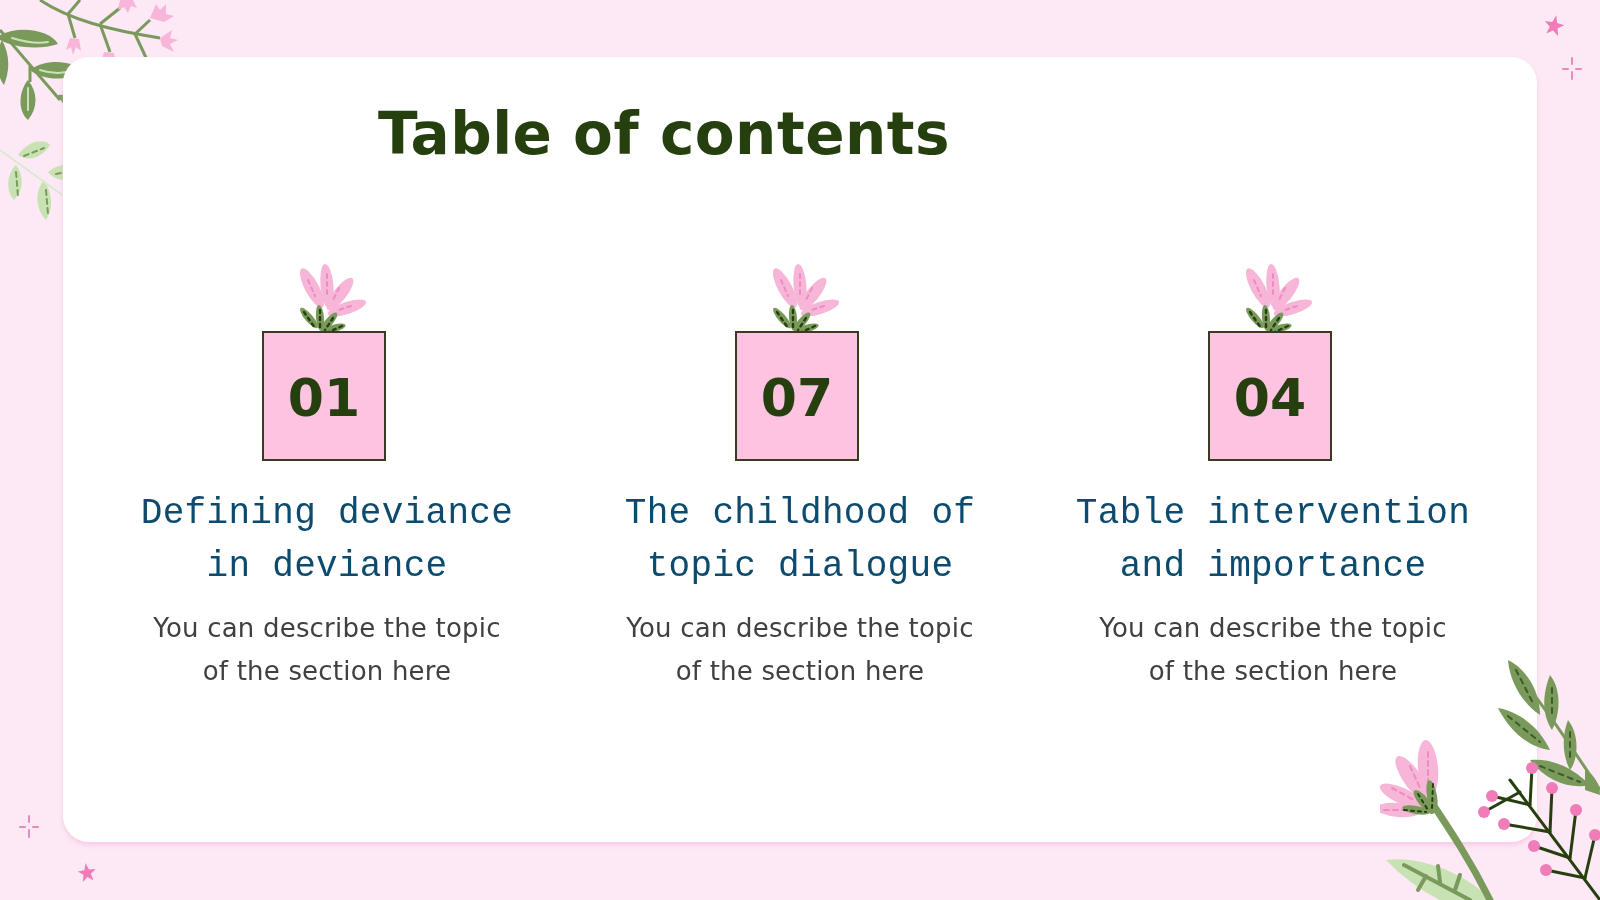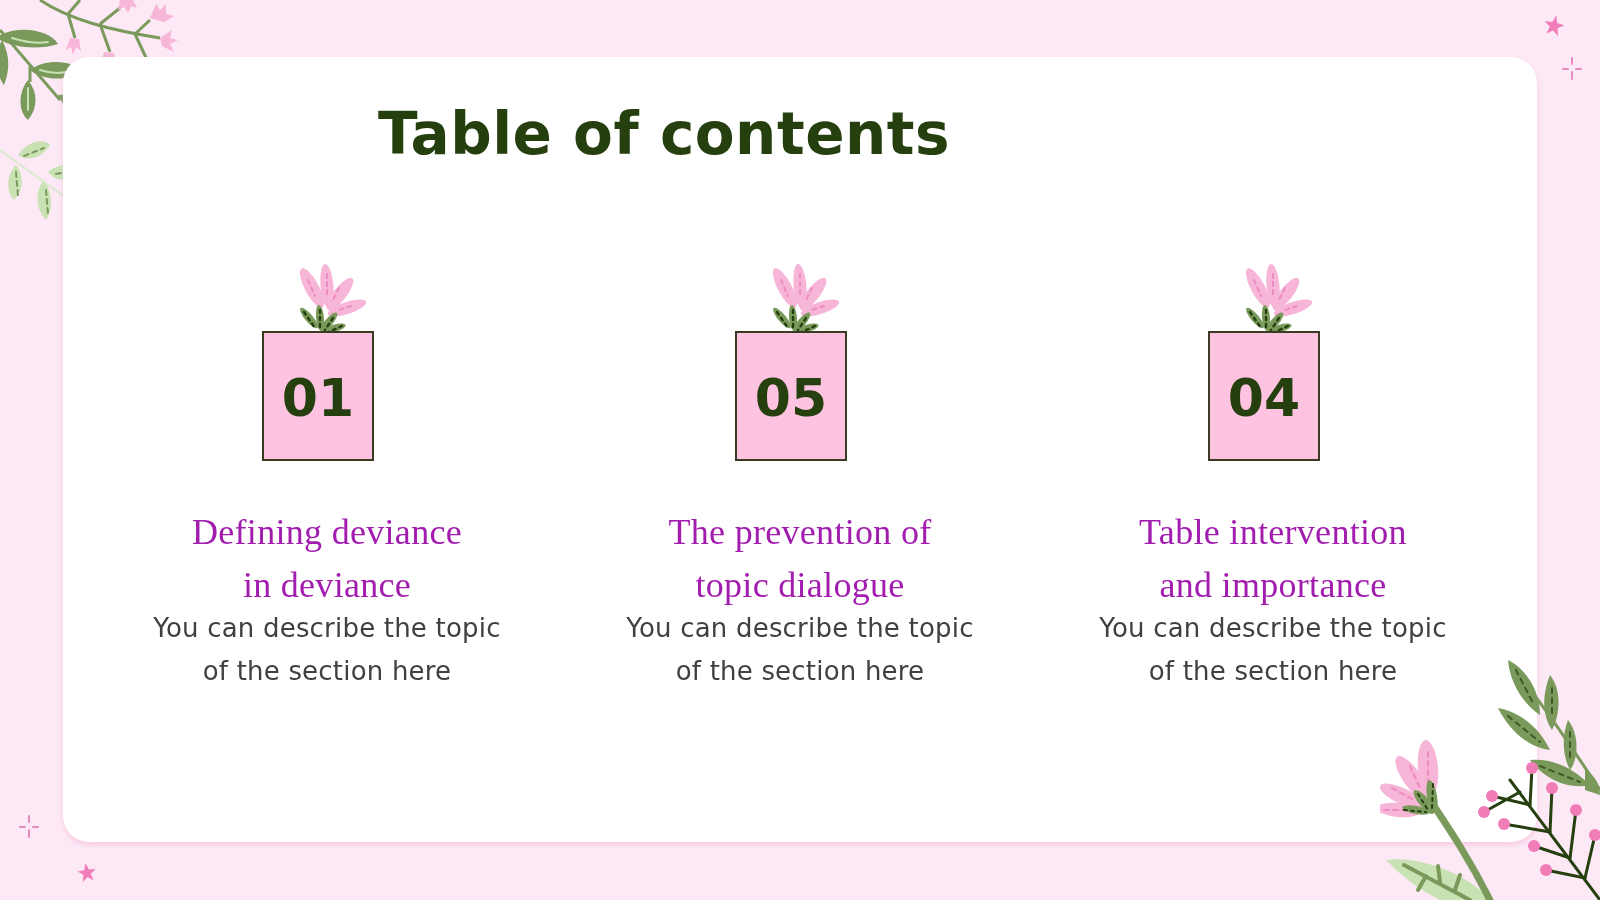--- a/index.html
+++ b/index.html
@@ -35,36 +35,36 @@
       text-align: center;
     }
     .section .flower {
       position: absolute;
       left: 170px; top: 0;
       width: 90px; height: 72px;
     }
     .section .numbox {
       position: absolute;
       left: 145px; top: 69px;
-      width: 112px; height: 130px;
+      width: 124px; height: 130px;
       background: #fdc3e1;
       border: 2px solid #3b3a22;
       display: flex; align-items: center; justify-content: center;
       font-weight: bold;
       font-size: 52px;
       color: #263f0f;
       padding-top: 4px;
     }
     .section .heading {
       position: absolute;
-      left: 0; top: 244px; width: 420px;
+      left: 0; top: 225px; width: 420px;
       font-size: 36px;
       line-height: 53px;
-      color: #a21caf;
-      font-family: Liberation Serif, serif;
+      color: #0c4a6e;
+      font-family: Liberation Mono, monospace;
       letter-spacing: 0.3px;
     }
     .section .desc {
       position: absolute;
       left: 0; top: 345px; width: 420px;
       font-family: "DejaVu Sans", sans-serif;
       font-size: 26px;
       line-height: 43px;
       color: #404040;
       font-weight: normal;
@@ -194,23 +194,23 @@
       <ellipse cx="42" cy="60" rx="4" ry="12" transform="rotate(40 42 60)"></ellipse>
       <ellipse cx="48" cy="66" rx="3.5" ry="11" transform="rotate(75 48 66)"></ellipse>
     </g>
     <g stroke="#263f0f" stroke-width="2.4" stroke-dasharray="3 4" stroke-linecap="round">
       <path d="M17 50 L 28 66"></path>
       <path d="M33 48 L 33 66"></path>
       <path d="M46 56 L 38 68"></path>
       <path d="M55 64 L 42 70"></path>
     </g>
   </svg>
-  <div class="numbox">05</div>
+  <div class="numbox">07</div>
   <div class="heading">
-    <div>The prevention of</div>
+    <div>The childhood of</div>
     <div>topic dialogue</div>
   </div>
   <div class="desc">
     <div>You can describe the topic</div>
     <div>of the section here</div>
   </div>
 </div>
 
 <div class="section" style="left:1063px;">
   <svg class="flower" viewBox="0 0 90 72">

